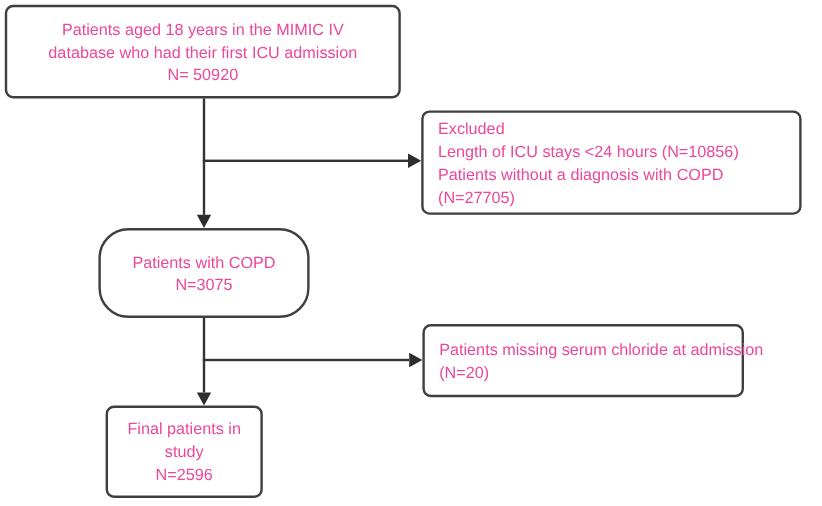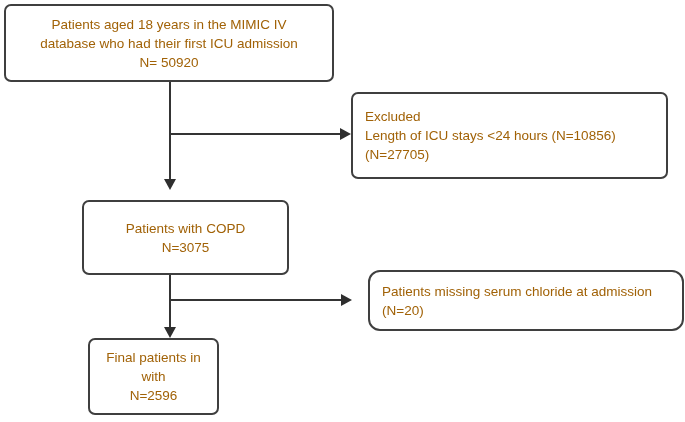--- a/index.html
+++ b/index.html
@@ -6,21 +6,21 @@
     margin: 0;
     padding: 0;
     background: #ffffff;
   }
   #canvas {
     position: relative;
     width: 685px;
     height: 422px;
     background: #ffffff;
     font-family: "Liberation Sans", "DejaVu Sans", sans-serif;
-    color: #a16207;
+    color: #ec4899;
     overflow: hidden;
   }
   .box {
     position: absolute;
     box-sizing: border-box;
     background: #ffffff;
     border: 2px solid #3f3f3f;
     border-radius: 7px;
     display: flex;
     flex-direction: column;
@@ -80,32 +80,33 @@
 
   <div class="box centered" style="left:4px; top:4px; width:330px; height:78px;">
     <div class="txt-line">Patients aged 18 years in the MIMIC IV</div>
     <div class="txt-line">database who had their first ICU admission</div>
     <div class="txt-line">N= 50920</div>
   </div>
 
   <div class="box lefted" style="left:351px; top:92px; width:317px; height:87px;">
     <div class="txt-line">Excluded</div>
     <div class="txt-line">Length of ICU stays &lt;24 hours (N=10856)</div>
+    <div class="txt-line">Patients without a diagnosis with COPD</div>
     <div class="txt-line">(N=27705)</div>
   </div>
 
-  <div class="box centered" style="left:82px; top:200px; width:207px; height:75px;">
+  <div class="box centered" style="left:82px; top:190px; width:176px; height:75px;border-radius:25px;">
     <div class="txt-line">Patients with COPD</div>
     <div class="txt-line">N=3075</div>
   </div>
 
-  <div class="box lefted" style="left:368px; top:270px; width:316px; height:61px;border-radius:12px;">
+  <div class="box lefted" style="left:352px; top:270px; width:268px; height:61px;">
     <div class="txt-line">Patients missing serum chloride at admission</div>
     <div class="txt-line">(N=20)</div>
   </div>
 
   <div class="box centered" style="left:88px; top:338px; width:131px; height:77px;">
     <div class="txt-line">Final patients in</div>
-    <div class="txt-line">with</div>
+    <div class="txt-line">study</div>
     <div class="txt-line">N=2596</div>
   </div>
 
 </div>
 
 </body></html>

